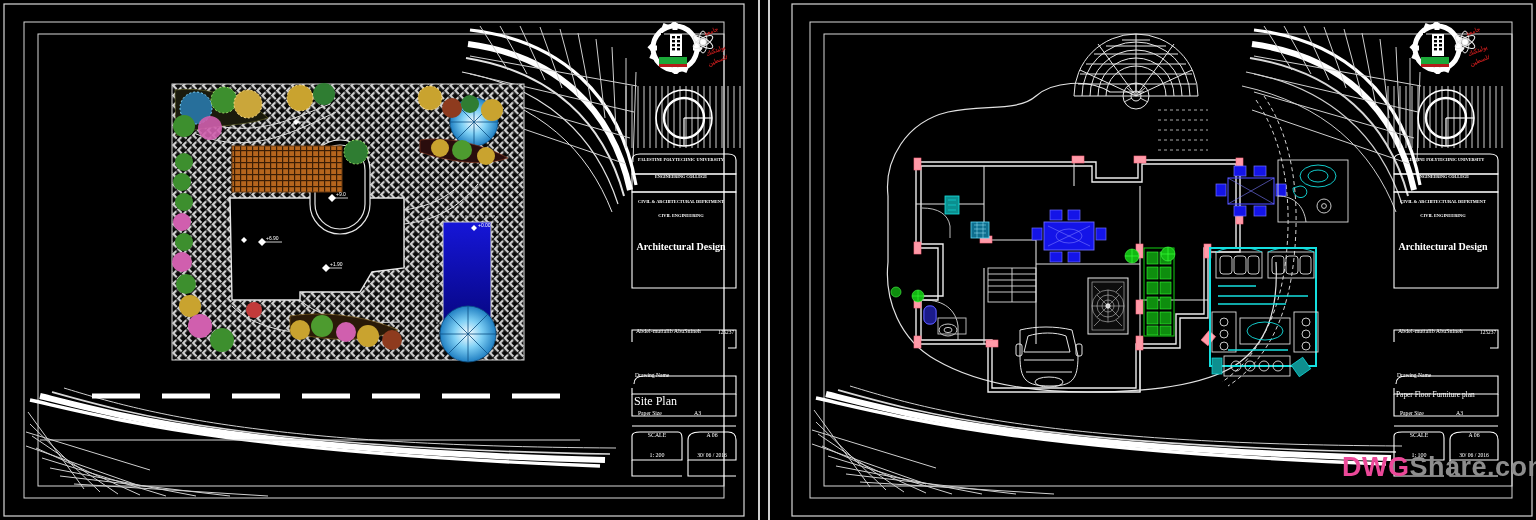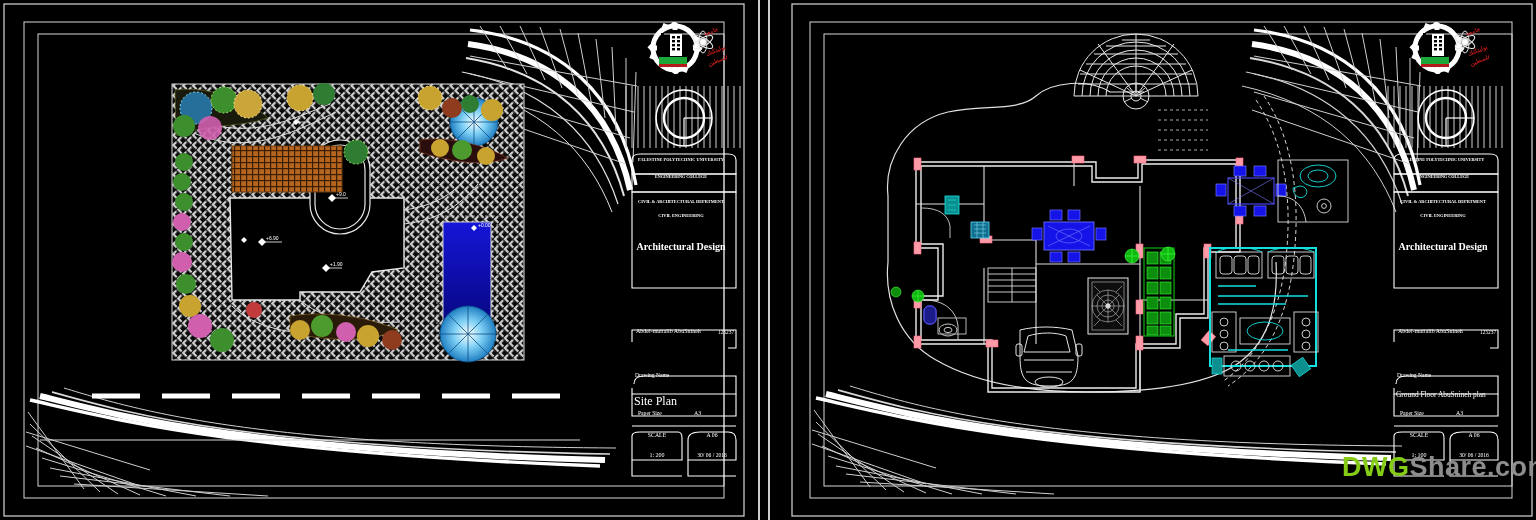--- a/index.html
+++ b/index.html
@@ -5,21 +5,21 @@
   html,body{margin:0;padding:0;background:#000;}
   body{width:1536px;height:520px;overflow:hidden;font-family:"Liberation Serif",serif;}
   #stage{position:relative;width:1536px;height:520px;background:#000;}
   .sheet{position:absolute;top:0;height:520px;background:#000;overflow:hidden;}
   .sheet.left{left:0;width:748px;}
   .sheet.right{left:788px;width:748px;}
   .divider{position:absolute;top:0;width:2px;height:520px;background:#cfcfcf;}
   svg{display:block;}
   .tbtxt{position:absolute;color:#fff;white-space:nowrap;font-family:Liberation Serif, serif;}
   .wm{position:absolute;font-family:"Liberation Sans",sans-serif;font-weight:700;letter-spacing:.5px;}
-  .wm .a{color:#84cc16;}
+  .wm .a{color:#ec4899;}
   .wm .b{color:#8d8d8d;}
 </style>
 </head>
 <body>
 
 <div id="stage">
 
   <div class="sheet left">
     <svg width="748" height="520" viewBox="0 0 748 520">
       <defs>
@@ -811,21 +811,21 @@
     <div class="tbtxt" style="left:608px;top:157px;width:94px;text-align:center;font-size:4.2px;font-weight:700;">PALESTINE POLYTECHNIC UNIVERSITY</div>
     <div class="tbtxt" style="left:608px;top:174px;width:94px;text-align:center;font-size:4.2px;font-weight:700;">ENGINEERING COLLEGE</div>
     <div class="tbtxt" style="left:604px;top:199px;width:102px;text-align:center;font-size:4.4px;font-weight:700;">CIVIL &amp; ARCHITECTURAL DEPRTMENT</div>
     <div class="tbtxt" style="left:608px;top:213px;width:94px;text-align:center;font-size:4.4px;font-weight:700;">CIVIL ENGINEERING</div>
     <div class="tbtxt" style="left:604px;top:241px;width:102px;text-align:center;font-size:10px;font-weight:700;">Architectural Design</div>
 
     <div class="tbtxt" style="left:610px;top:328px;font-size:6px;">Abdel-muttalib AbuSnineh</div>
     <div class="tbtxt" style="left:692px;top:329px;font-size:5.4px;">125237</div>
 
     <div class="tbtxt" style="left:609px;top:372px;font-size:5.6px;">Drawing Name</div>
-    <div class="tbtxt" style="left:608px;top:390px;font-size:7.4px;">Ground Floor AbuSnineh plan</div>
+    <div class="tbtxt" style="left:608px;top:390px;font-size:7.4px;">Paper Floor Furniture plan</div>
 
     <div class="tbtxt" style="left:612px;top:410px;font-size:5.6px;">Paper Size</div>
     <div class="tbtxt" style="left:668px;top:410px;font-size:5.8px;">A3</div>
 
     <div class="tbtxt" style="left:606px;top:432px;width:50px;text-align:center;font-size:5.8px;">SCALE</div>
     <div class="tbtxt" style="left:606px;top:452px;width:50px;text-align:center;font-size:6px;">1: 100</div>
     <div class="tbtxt" style="left:662px;top:432px;width:48px;text-align:center;font-size:5.8px;">A 06</div>
     <div class="tbtxt" style="left:660px;top:452px;width:52px;text-align:center;font-size:5.6px;">30/ 06 / 2016</div>
   </div>
 

